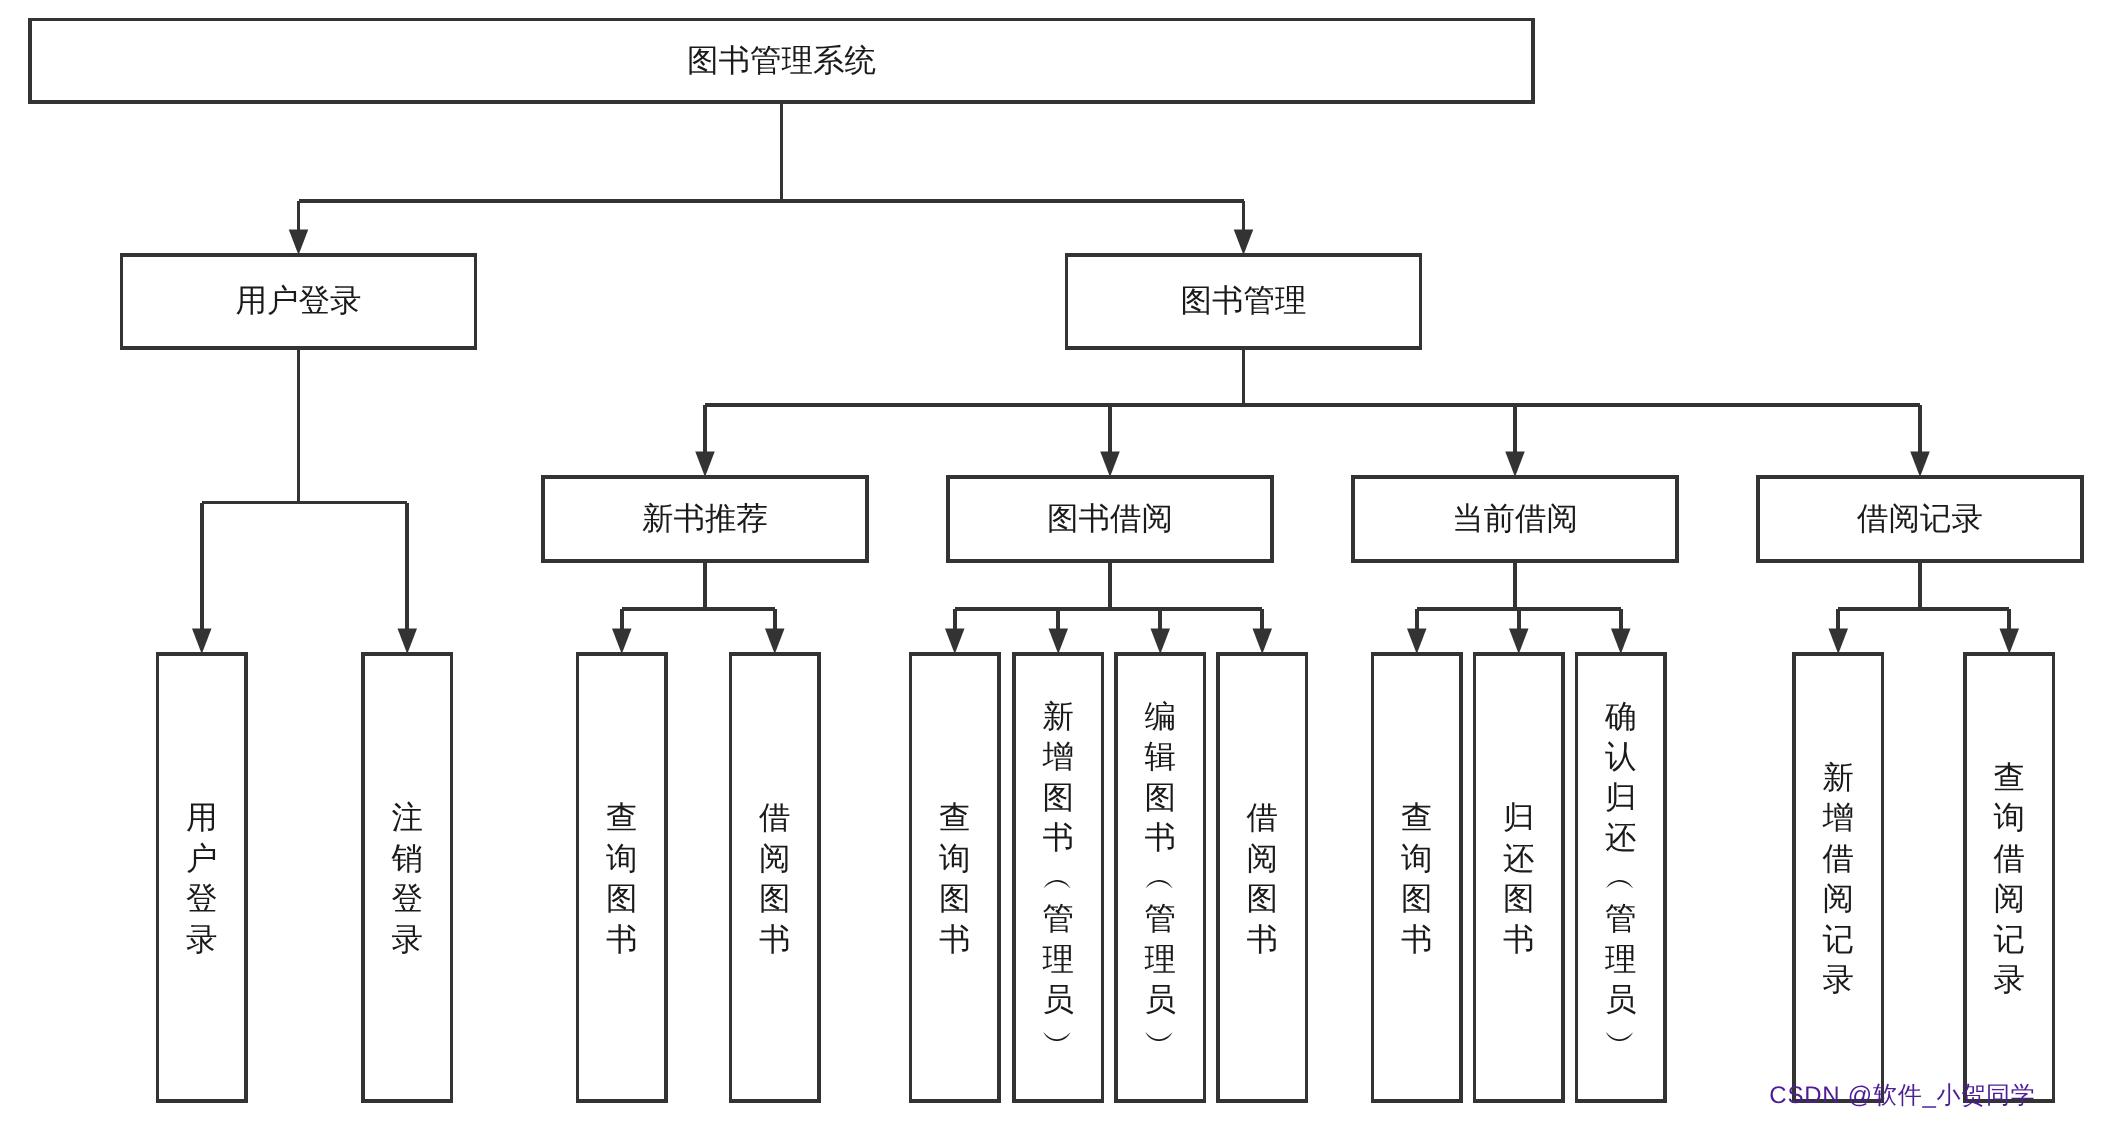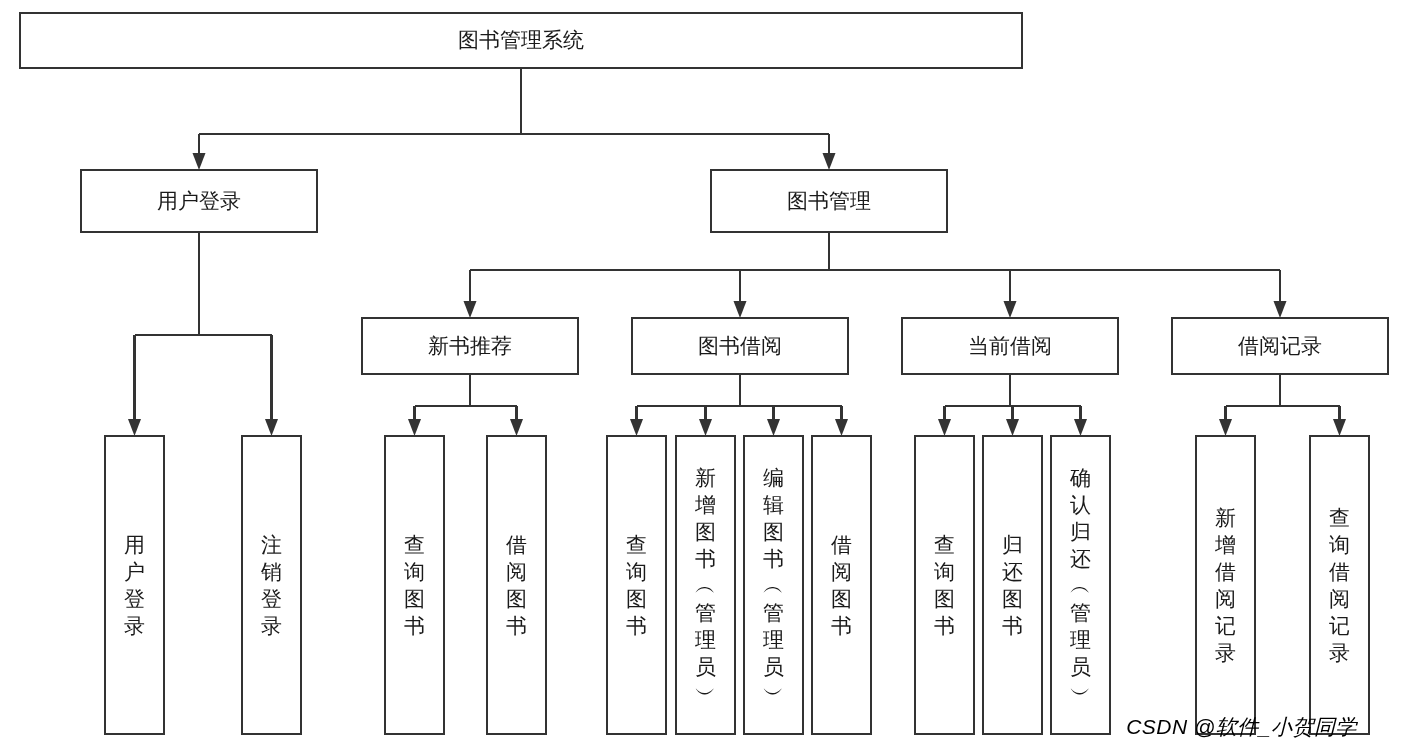--- a/index.html
+++ b/index.html
@@ -57,26 +57,25 @@
   }
   .arrow-head {
     fill: #333333;
     stroke: none;
   }
   .watermark {
     position: absolute;
     right: 10px;
     bottom: 6px;
     font-family: "Liberation Sans", "DejaVu Sans", sans-serif;
-    font-size: 21px;
-    color: #000000;
+    font-size: 16px;
+    color: #4c1d95;
     letter-spacing: 0.5px;
     user-select: none;
     pointer-events: none;
-    font-style: italic;
   }
 </style>
 </head>
 <body>
 
 <div id="diagram-root">
   <svg id="tree-svg" viewBox="0 0 1405 747" xmlns="http://www.w3.org/2000/svg">
     <g id="edges-layer">
         <g>
           <path d="M 521 68 L 521 134" class="connector"></path>

